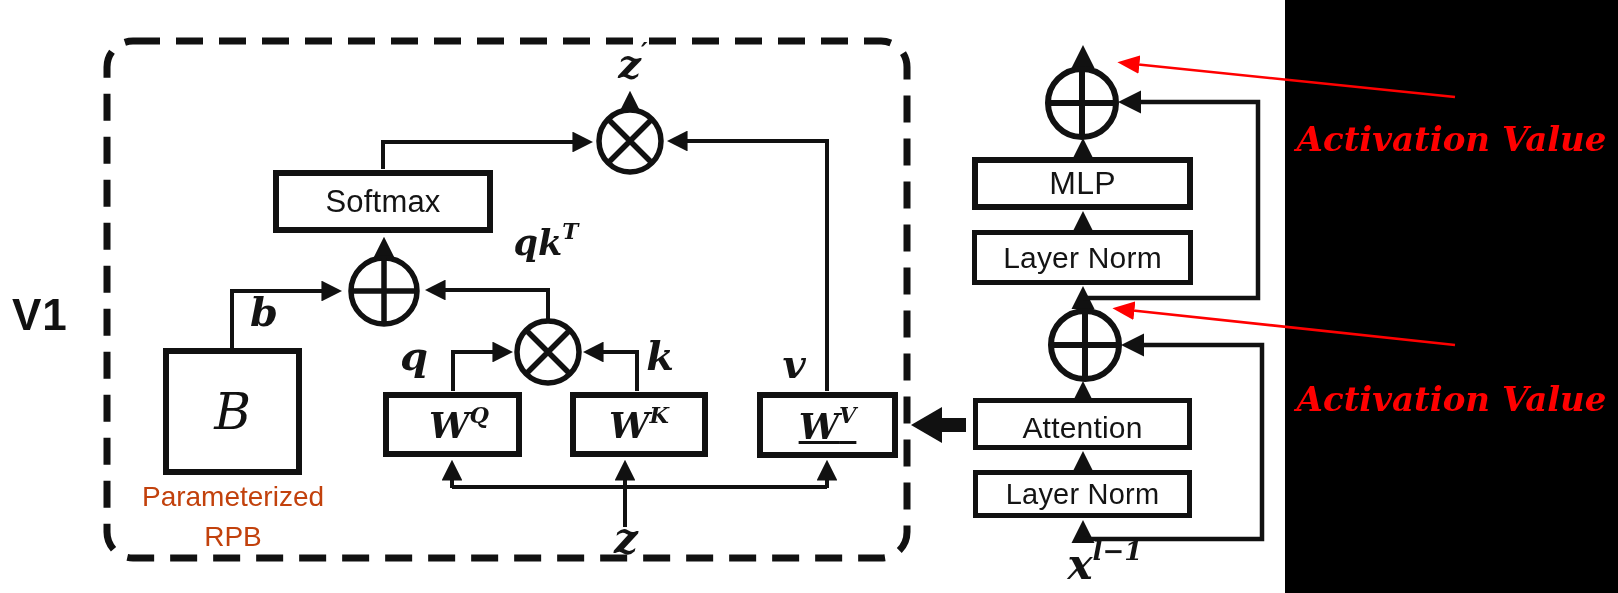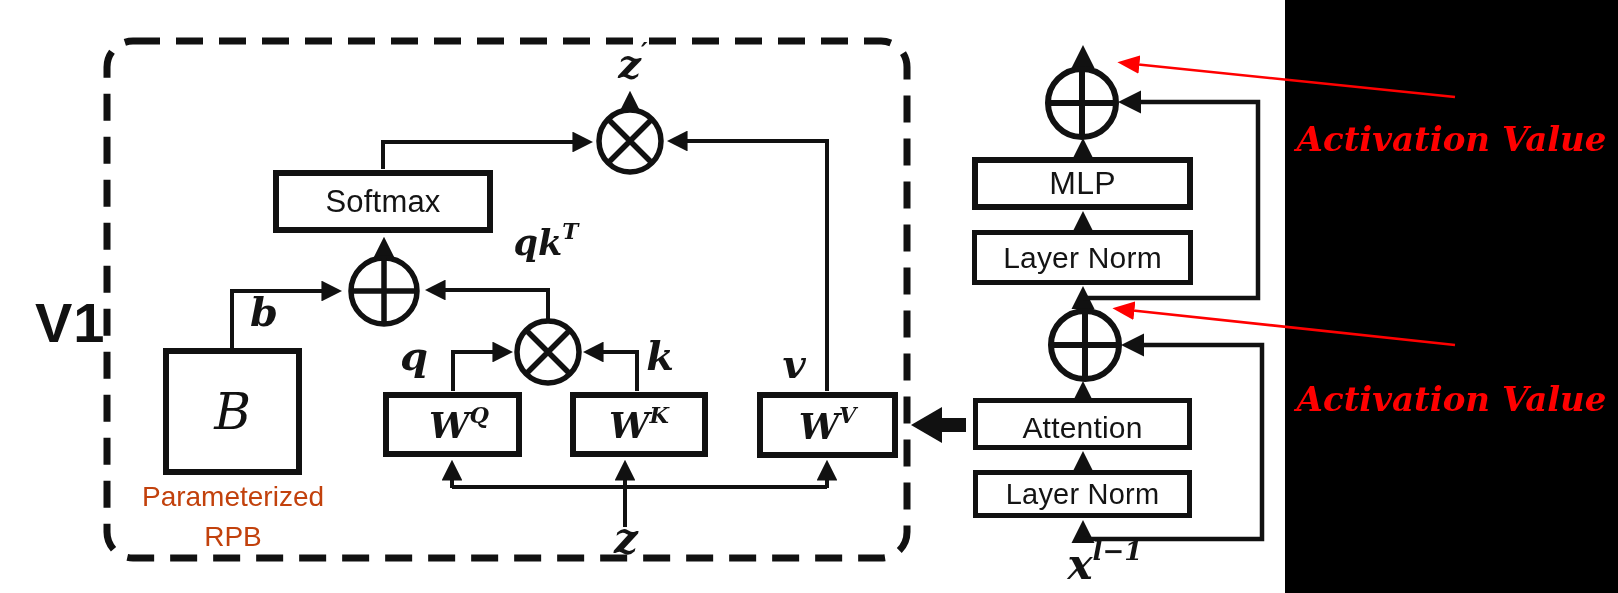--- a/index.html
+++ b/index.html
@@ -10,21 +10,21 @@
   .box{position:absolute;background:#ffffff;border:6px solid #111111;display:flex;
        align-items:center;justify-content:center;color:#111111;}
   .box .lbl{font-size:31px;color:#141414;letter-spacing:0.2px;}
   .mathl{position:absolute;color:#141414;font-family:"DejaVu Serif",serif;
          font-style:italic;font-weight:bold;text-align:center;line-height:1;}
   .mathl sup{font-size:0.62em;position:relative;top:-0.15em;font-weight:bold;}
   .mathl sub{font-size:0.66em;position:relative;top:0.12em;font-weight:bold;}
   .wlbl{font-family:"DejaVu Serif",serif;font-style:italic;font-weight:bold;font-size:36px;color:#141414;line-height:1;}
   .wlbl sup{font-size:0.62em;position:relative;top:-0.1em;}
   .caption{position:absolute;text-align:center;color:#c2410c;font-size:28px;line-height:1.42;}
-  .version{position:absolute;font-weight:bold;font-size:56px;color:#111111;letter-spacing:1px;margin-left:23px;}
+  .version{position:absolute;font-weight:bold;font-size:44px;color:#111111;letter-spacing:1px;}
   .panel{position:absolute;text-decoration:underline;}
   .annotation{position:absolute;text-align:center;font-family:"DejaVu Serif",serif;
               font-style:italic;font-weight:bold;font-size:34px;line-height:1;}
 </style>
 </head>
 <body>
 
 <div id="figure">
 
   <div class="panel" style="left:1285px;top:0;width:333px;height:593px;background:#000000;">
@@ -119,21 +119,21 @@
     <div>Parameterized</div>
     <div>RPB</div>
   </div>
 
   <div class="box" style="left:383px;top:392px;width:139px;height:65px;padding-left:13px;">
     <span class="wlbl"><span>W</span><sup>Q</sup></span>
   </div>
   <div class="box" style="left:570px;top:392px;width:138px;height:65px;">
     <span class="wlbl"><span>W</span><sup>K</sup></span>
   </div>
-  <div class="box" style="left:757px;top:392px;width:141px;height:66px;">
+  <div class="box" style="left:757px;top:392px;width:141px;height:66px;text-decoration:underline;">
     <span class="wlbl"><span>W</span><sup>V</sup></span>
   </div>
 
   <div class="mathl" style="left:608px;top:44px;width:50px;font-size:40px;"><span>z</span><sup>′</sup></div>
 
   <div class="mathl" style="left:496px;top:224px;width:100px;font-size:35px;"><span>qk</span><sup>T</sup></div>
 
   <div class="mathl" style="left:242px;top:292px;width:44px;font-size:40px;">b</div>
   <div class="mathl" style="left:394px;top:336px;width:40px;font-size:40px;">q</div>
   <div class="mathl" style="left:640px;top:336px;width:40px;font-size:40px;">k</div>

